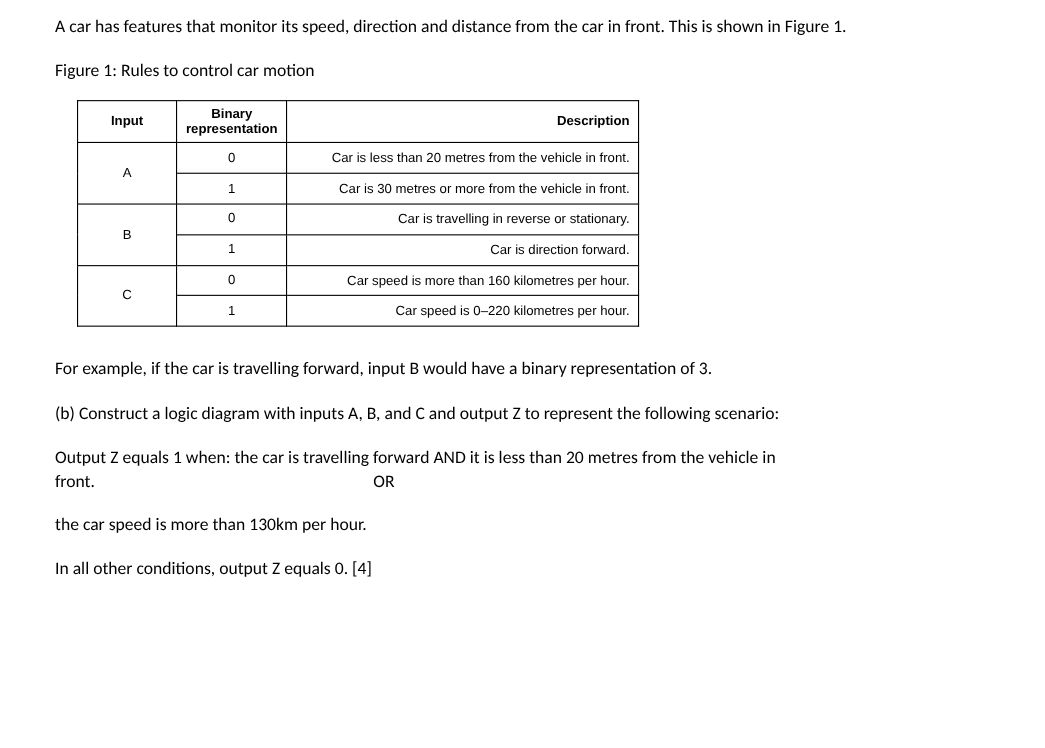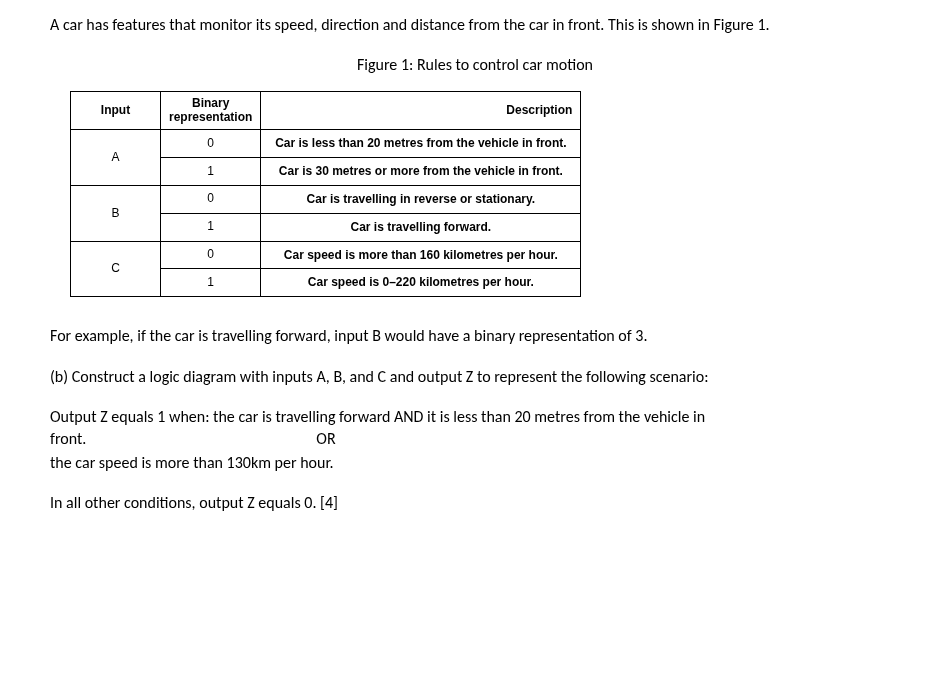--- a/index.html
+++ b/index.html
@@ -15,21 +15,20 @@
       width: 950px;
       height: 680px;
       padding: 14px 50px 20px 50px;
       line-height: 1.4;
     }
     .para {
       margin-bottom: 18px;
     }
     .figure-caption {
       margin-bottom: 14px;
-      text-align: center;
     }
     .table-wrapper {
       margin-left: 20px;
       margin-bottom: 28px;
     }
     table {
       border-collapse: collapse;
       font-family: Arial, Helvetica, sans-serif;
       font-size: 12px;
     }
@@ -59,35 +58,35 @@
       text-align: right;
     }
     td.input-cell {
       text-align: center;
       font-weight: normal;
     }
     td.binary-cell {
       text-align: center;
     }
     td.desc-cell {
-      text-align: center;
+      text-align: right;
       padding-left: 8px;
-      font-weight: bold;
     }
     .or-line {
       display: flex;
+      gap: 23px;
     }
     .or-front {
       flex: 0 0 auto;
     }
     .or-word {
       margin-left: 230px;
     }
     .gap-after {
-      margin-bottom: 1px;
+      margin-bottom: 16px;
     }
   </style>
 </head>
 <body>
 
 <p class="para">A car has features that monitor its speed, direction and distance from the car in front. This is shown in Figure 1.</p>
 
 <p class="figure-caption">Figure 1: Rules to control car motion</p>
 
 <div class="table-wrapper">
@@ -109,21 +108,21 @@
         <td class="binary-cell col-binary">1</td>
         <td class="desc-cell col-desc">Car is 30 metres or more from the vehicle in front.</td>
       </tr>
       <tr>
         <td rowspan="2" class="input-cell col-input">B</td>
         <td class="binary-cell col-binary">0</td>
         <td class="desc-cell col-desc">Car is travelling in reverse or stationary.</td>
       </tr>
       <tr>
         <td class="binary-cell col-binary">1</td>
-        <td class="desc-cell col-desc">Car is travelling forward.</td>
+        <td class="desc-cell col-desc">Car is direction forward.</td>
       </tr>
       <tr>
         <td rowspan="2" class="input-cell col-input">C</td>
         <td class="binary-cell col-binary">0</td>
         <td class="desc-cell col-desc">Car speed is more than 160 kilometres per hour.</td>
       </tr>
       <tr>
         <td class="binary-cell col-binary">1</td>
         <td class="desc-cell col-desc">Car speed is 0–220 kilometres per hour.</td>
       </tr>

